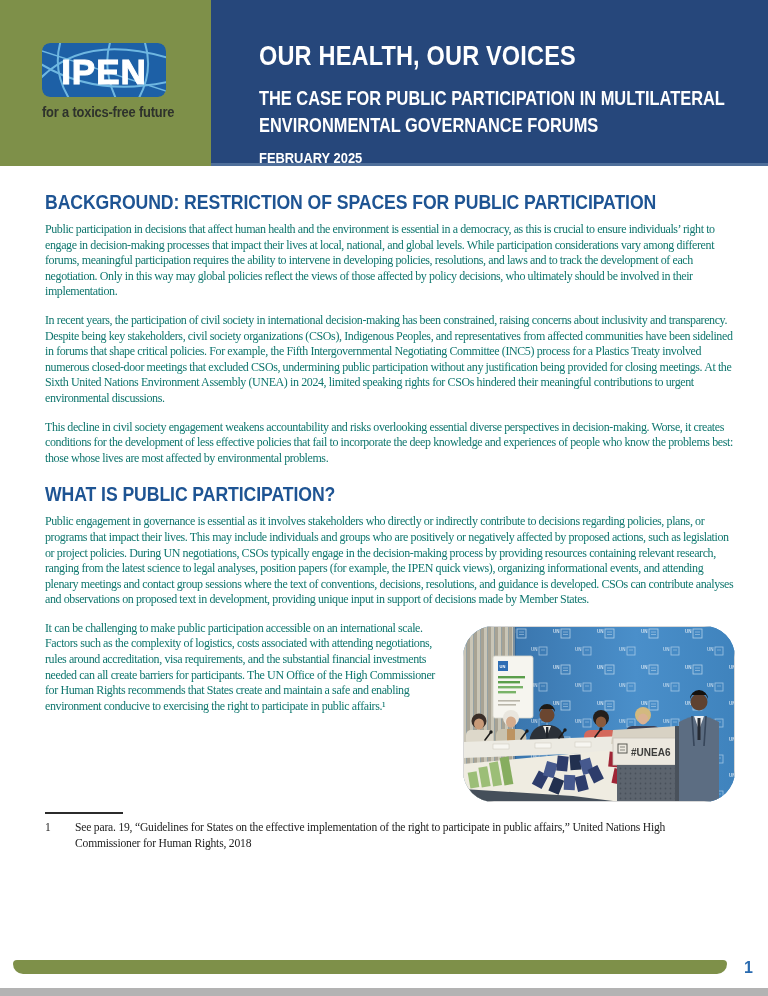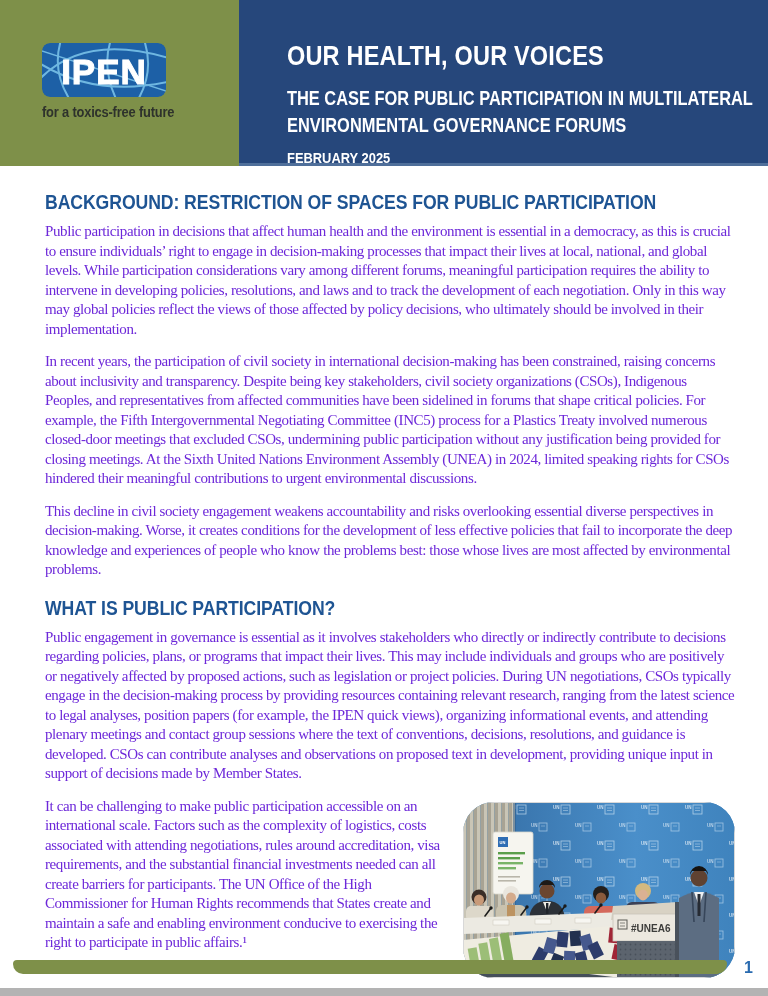--- a/index.html
+++ b/index.html
@@ -3,21 +3,21 @@
 <meta charset="utf-8">
 <style>
   html,body{margin:0;padding:0;background:#b3b3b3;}
   .page{
     position:relative;width:768px;height:996px;background:#ffffff;
     overflow:hidden;font-family:"Liberation Serif",serif;
   }
   
   .header{display:flex;height:166px;}
   .header-left{
-    width:239px;height:166px;background:#7e9049;flex:0 0 auto;
+    width:211px;height:166px;background:#7e9049;flex:0 0 auto;
     box-sizing:border-box;padding:43px 0 0 42px;
   }
   .logo-box{width:124px;height:54px;border-radius:8px;overflow:hidden;display:block;}
   .logo-tagline{
     margin-top:7px;font-family:"Liberation Sans",sans-serif;font-weight:600;
     font-size:14px;color:#2e322c;transform:scaleX(.92);transform-origin:0 50%;
     white-space:nowrap;letter-spacing:-.2px;
   }
   .header-right{
     flex:1;background:#26477b;box-sizing:border-box;
@@ -38,21 +38,21 @@
   }
   
   .content{padding:24px 33px 0 45px;}
   .section-heading{
     font-family:"Liberation Sans",sans-serif;font-weight:700;font-size:21px;
     color:#1e5493;margin:0 0 8px 0;transform:scaleX(.84);transform-origin:0 50%;
     white-space:nowrap;letter-spacing:-.1px;
   }
   .section-heading.second{margin-top:16px;}
   .content p{
-    margin:0 0 13px 0;font-size:15px;line-height:1.3;color:#6d28d9;
+    margin:0 0 13px 0;font-size:12px;line-height:1.3;color:#0f766e;
     letter-spacing:-.4px;
   }
   .photo-figure{
     float:right;width:272px;height:176px;margin:5px 0 8px 14px;
     border-radius:10px;overflow:hidden;background:#4083bd;
   }
   .photo-figure svg{display:block;}
   .clear{clear:both;}
   
   .footnote-rule{width:78px;border-top:2px solid #2b2b2b;margin:2px 0 6px 0;}

